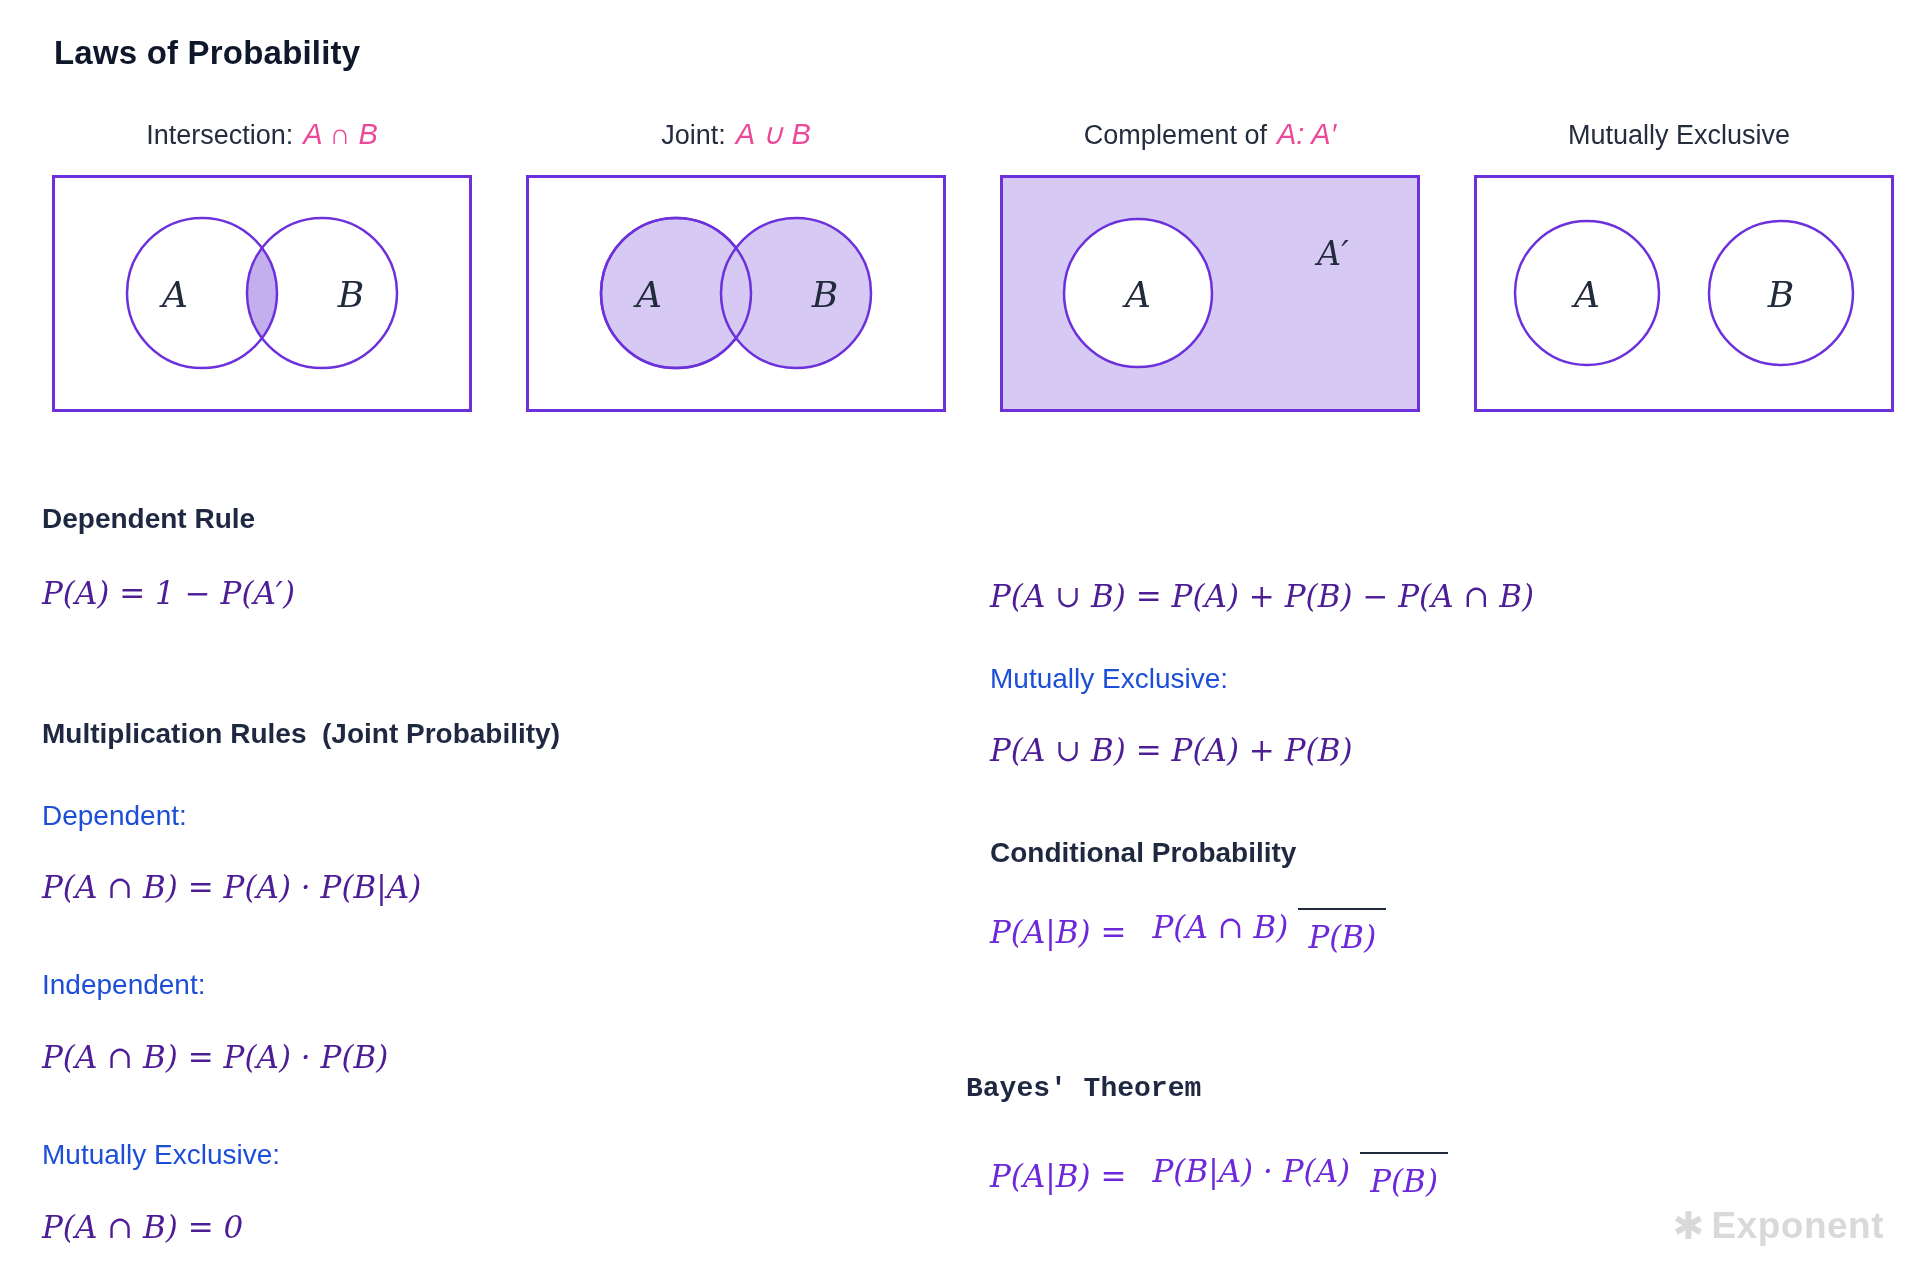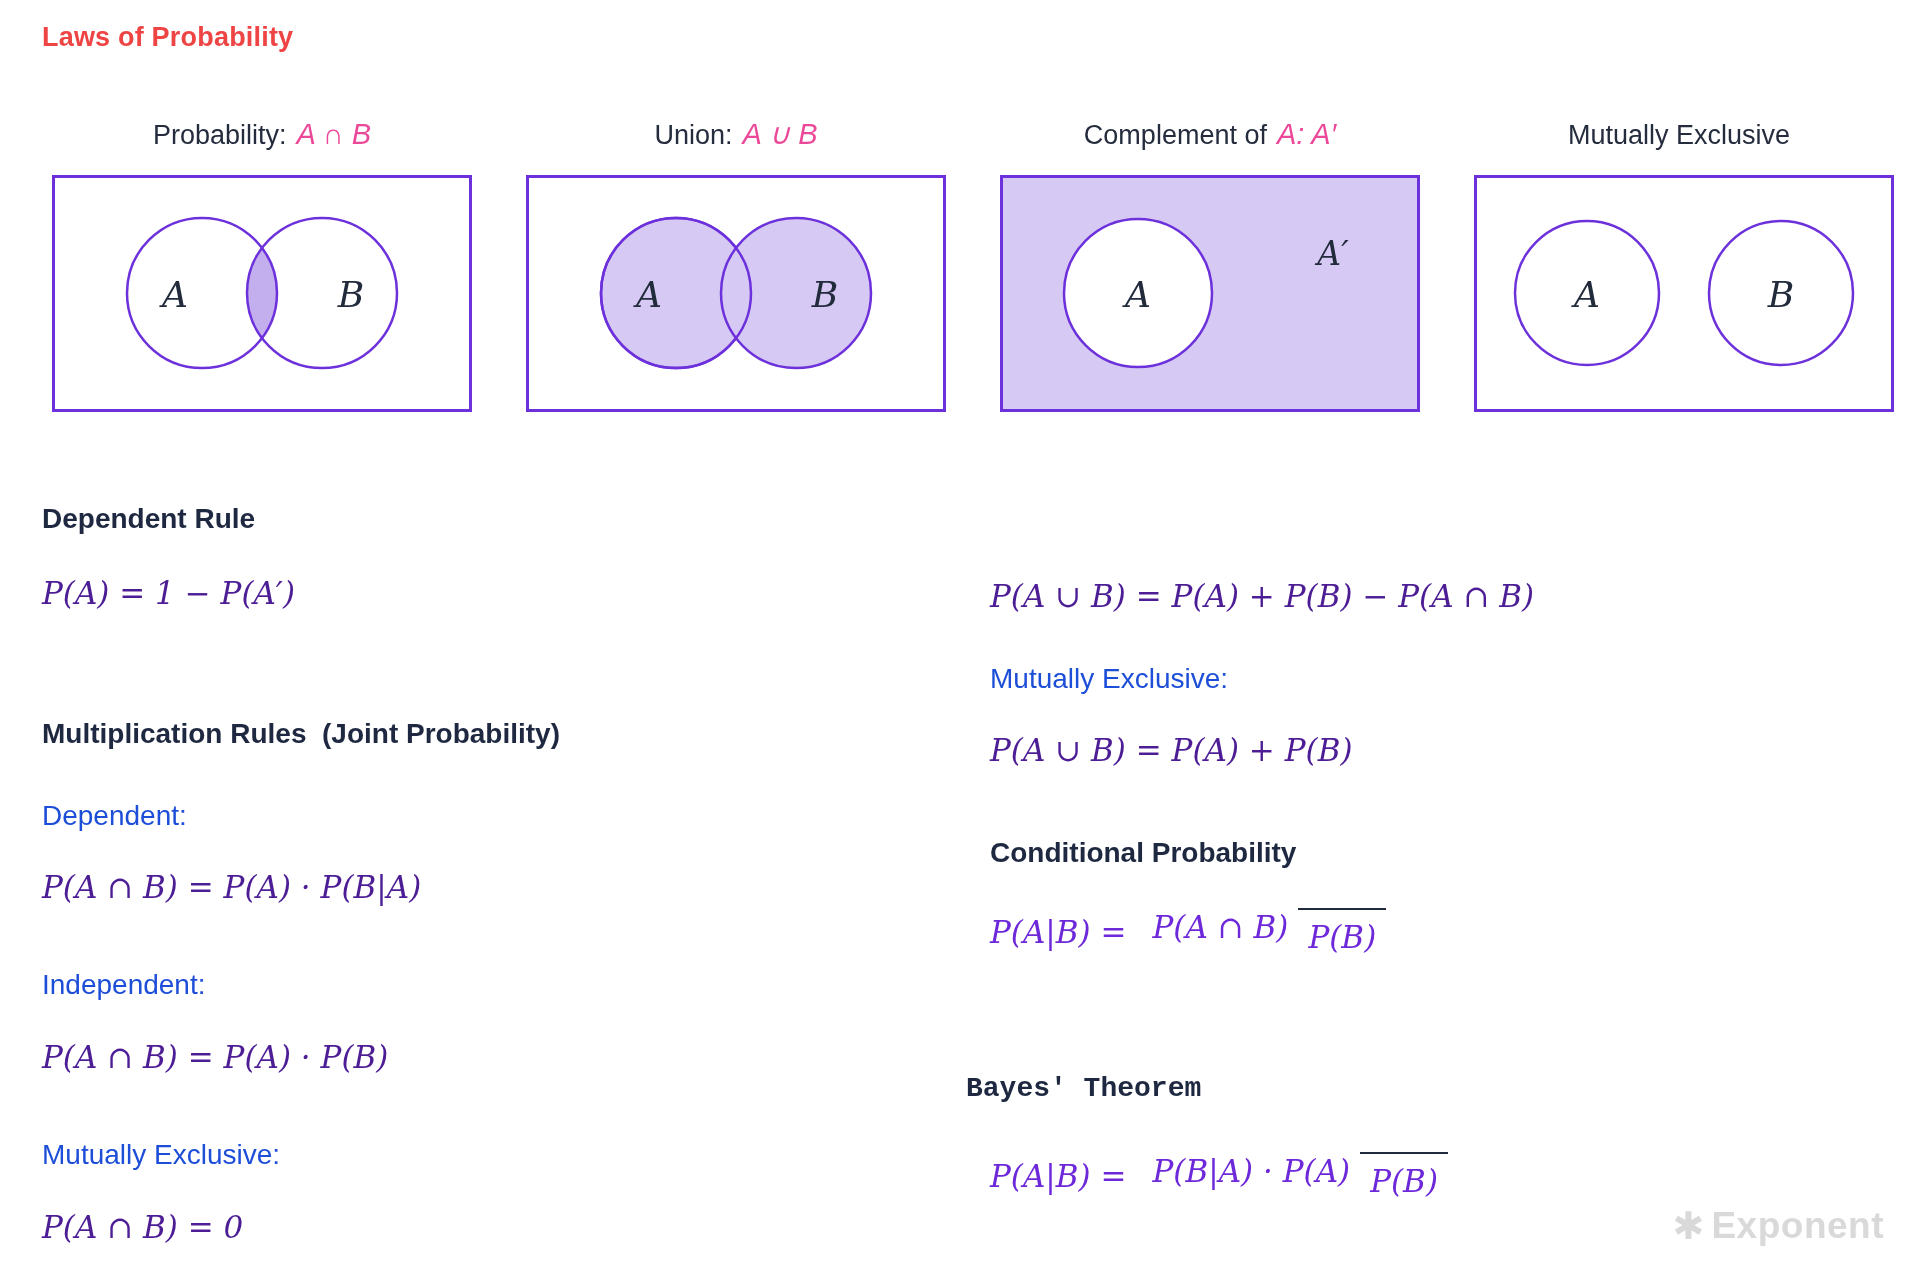--- a/index.html
+++ b/index.html
@@ -1,22 +1,22 @@
 <!DOCTYPE html>
 <html><head>
 <meta charset="utf-8">
 <style>
   html,body { margin:0; padding:0; background:#ffffff; }
   .page {
     position:relative; width:1920px; height:1280px; background:#ffffff;
     overflow:hidden; font-family:"Liberation Sans", sans-serif;
   }
   .page-title {
-    position:absolute; left:42px; top:22px; margin:0;
-    font-size:27px; font-weight:700; color:#ef4444; letter-spacing:0.2px;
+    position:absolute; left:42px; top:22px; margin:12px;
+    font-size:33px; font-weight:700; color:#0f172a; letter-spacing:0.2px;
   }
   
   .venn-row {
     position:absolute; left:52px; top:112px;
     display:flex; gap:54px;
   }
   .venn-panel { width:420px; }
   .venn-title {
     height:44px; line-height:44px; margin-bottom:19px;
     text-align:center; font-size:27px; color:#242c3d; white-space:pre;
@@ -65,38 +65,38 @@
 </head>
 <body>
 
 <div class="page">
 
   <h1 class="page-title">Laws of Probability</h1>
 
   <div class="venn-row">
 
     <div class="venn-panel">
-      <div class="venn-title"><span class="vt-label">Probability:</span><span class="vt-math">A ∩ B</span></div>
+      <div class="venn-title"><span class="vt-label">Intersection:</span><span class="vt-math">A ∩ B</span></div>
       <svg class="venn-svg" width="420" height="237" viewBox="0 0 420 237">
         <defs>
             <clipPath id="clip-a1">
               <circle cx="150" cy="118" r="75"></circle>
             </clipPath>
           </defs>
         <rect x="1.5" y="1.5" width="417" height="234" fill="none" stroke="#6d31dc" stroke-width="3"></rect>
         <circle cx="270" cy="118" r="75" fill="#c3aeee" clip-path="url(#clip-a1)"></circle>
         <circle cx="150" cy="118" r="75" fill="none" stroke="#6d31dc" stroke-width="2.5"></circle>
         <circle cx="270" cy="118" r="75" fill="none" stroke="#6d31dc" stroke-width="2.5"></circle>
         <text class="set-label" x="123" y="132">A</text>
         <text class="set-label" x="299" y="132">B</text>
       </svg>
     </div>
 
     <div class="venn-panel">
-      <div class="venn-title"><span class="vt-label">Union:</span><span class="vt-math">A ∪ B</span></div>
+      <div class="venn-title"><span class="vt-label">Joint:</span><span class="vt-math">A ∪ B</span></div>
       <svg class="venn-svg" width="420" height="237" viewBox="0 0 420 237">
         <rect x="1.5" y="1.5" width="417" height="234" fill="none" stroke="#6d31dc" stroke-width="3"></rect>
         <circle cx="150" cy="118" r="75" fill="#d6c9f3" stroke="#6d31dc" stroke-width="2.5"></circle>
         <circle cx="270" cy="118" r="75" fill="#d6c9f3" stroke="#6d31dc" stroke-width="2.5"></circle>
         <circle cx="150" cy="118" r="75" fill="none" stroke="#6d31dc" stroke-width="2.5"></circle>
         <text class="set-label" x="123" y="132">A</text>
         <text class="set-label" x="299" y="132">B</text>
       </svg>
     </div>
 

